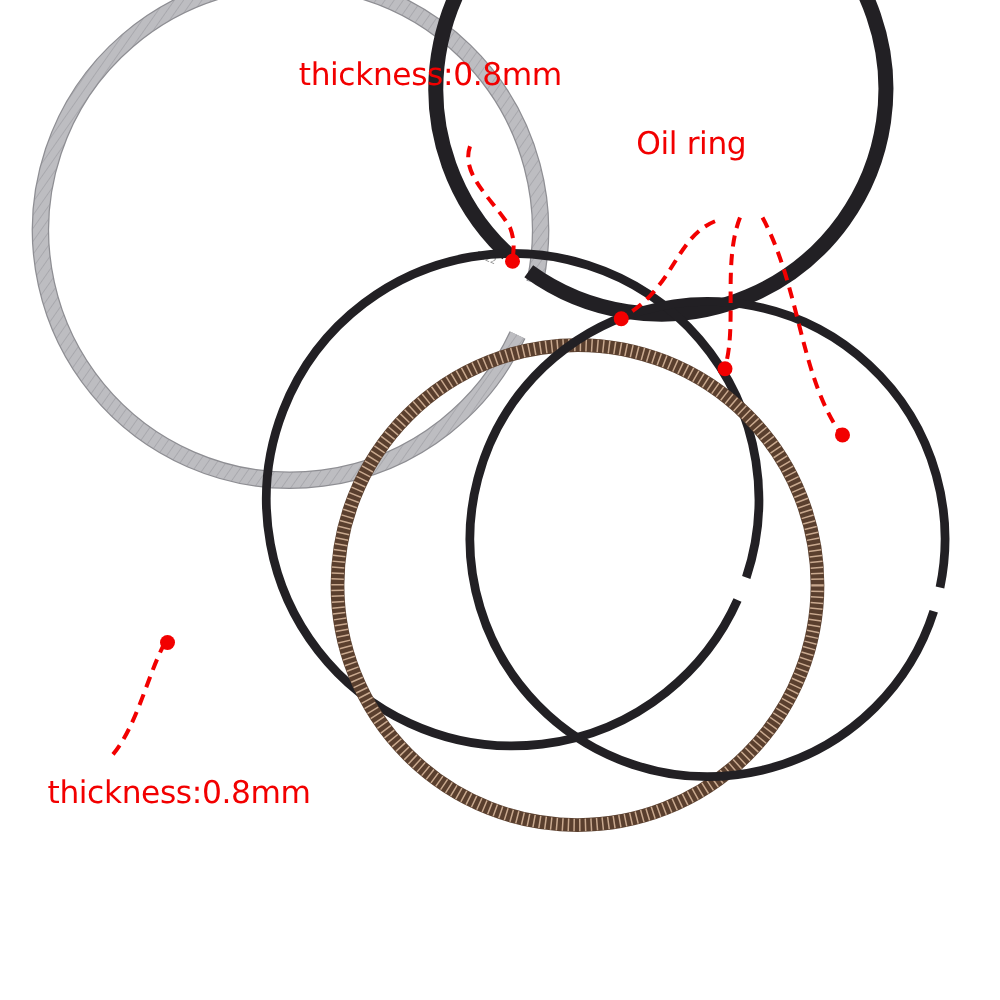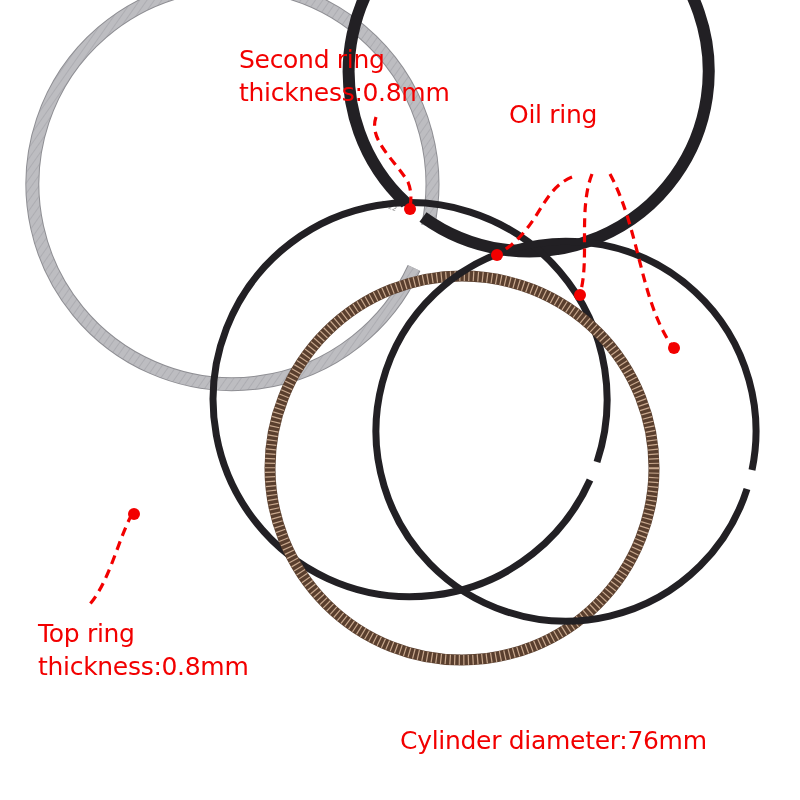--- a/index.html
+++ b/index.html
@@ -80,30 +80,25 @@
     <g fill="#f20000">
       <circle cx="410" cy="209" r="6"></circle>
       <circle cx="497" cy="255" r="6"></circle>
       <circle cx="580" cy="295" r="6"></circle>
       <circle cx="674" cy="348" r="6"></circle>
       <circle cx="134" cy="514" r="6"></circle>
     </g>
   </svg>
 
   <div class="label lbl-second">
-    <span>Second ring</span>
     <span>thickness:0.8mm</span>
   </div>
 
   <div class="label lbl-oil">
     <span>Oil ring</span>
   </div>
 
   <div class="label lbl-top">
-    <span>Top ring</span>
     <span>thickness:0.8mm</span>
   </div>
 
-  <div class="label lbl-cyl">
-    <span>Cylinder diameter:76mm</span>
-  </div>
 
 </div>
 
 </body></html>

